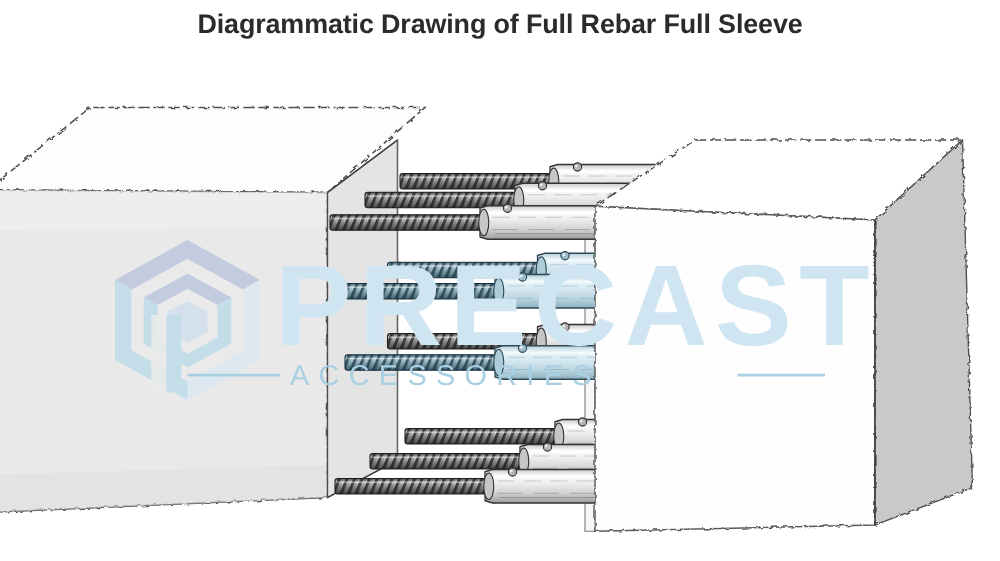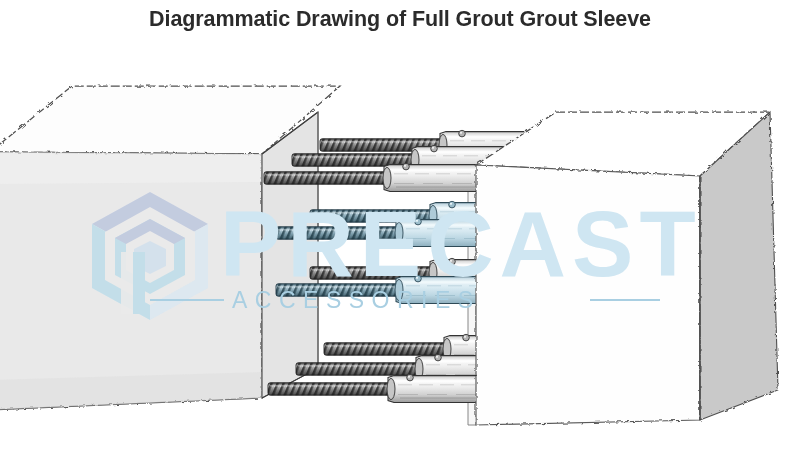--- a/index.html
+++ b/index.html
@@ -47,21 +47,21 @@
     width: 800px;
     height: 449px;
     pointer-events: none;
   }
 </style>
 </head>
 <body>
 
 <div id="stage">
 
-  <div id="diagram-title">Diagrammatic Drawing of Full Grout Grout Sleeve</div>
+  <div id="diagram-title">Diagrammatic Drawing of Full Rebar Full Sleeve</div>
 
   <svg id="figure-svg" viewBox="0 0 800 449">
     <defs>
 
       <linearGradient id="sleeveGrad" x1="0" y1="0" x2="0" y2="1">
         <stop offset="0%" stop-color="#c9c9c9"></stop>
         <stop offset="18%" stop-color="#fbfbfb"></stop>
         <stop offset="42%" stop-color="#ededed"></stop>
         <stop offset="70%" stop-color="#d2d2d2"></stop>
         <stop offset="100%" stop-color="#9d9d9d"></stop>

